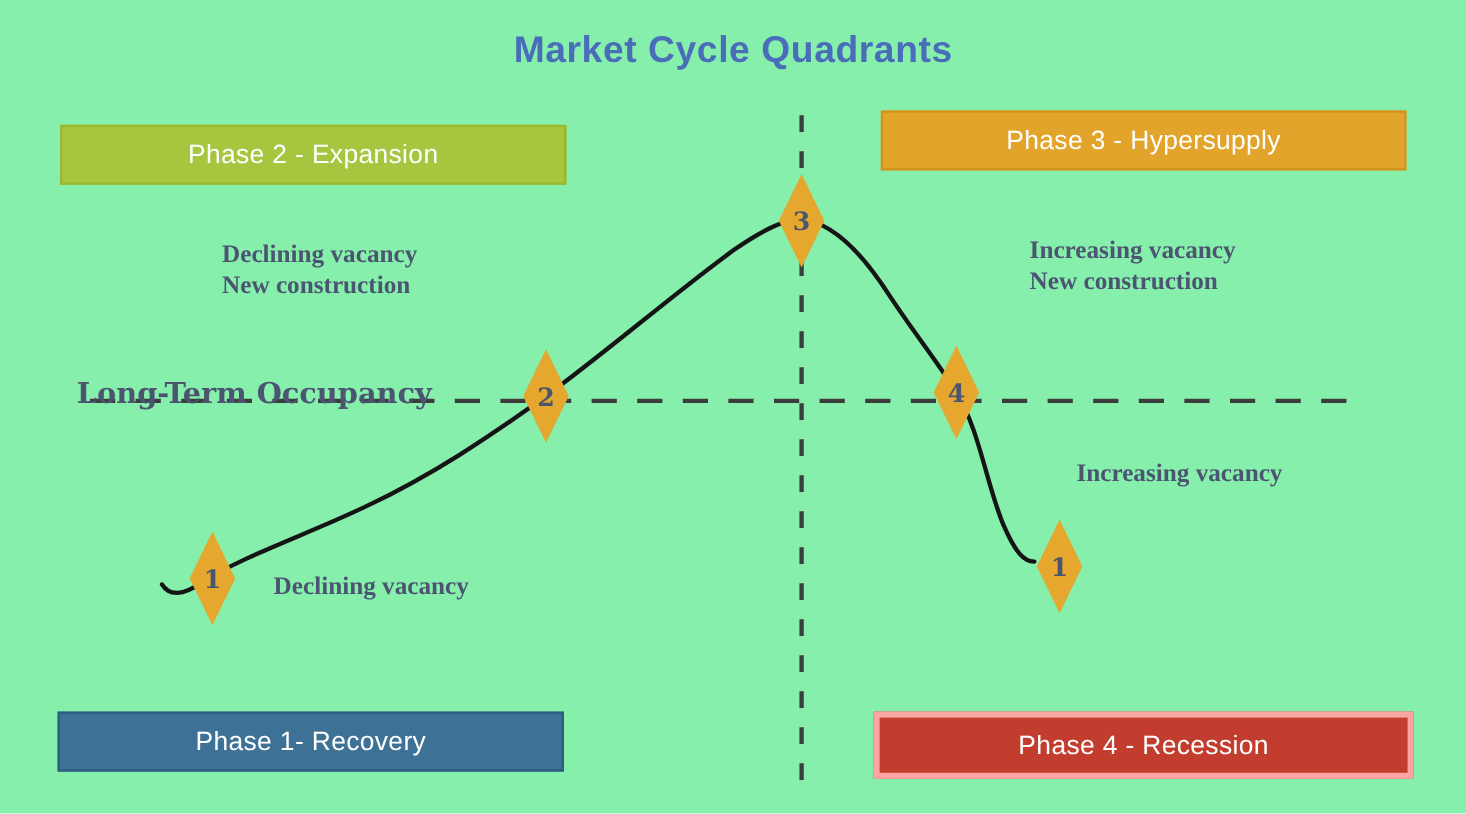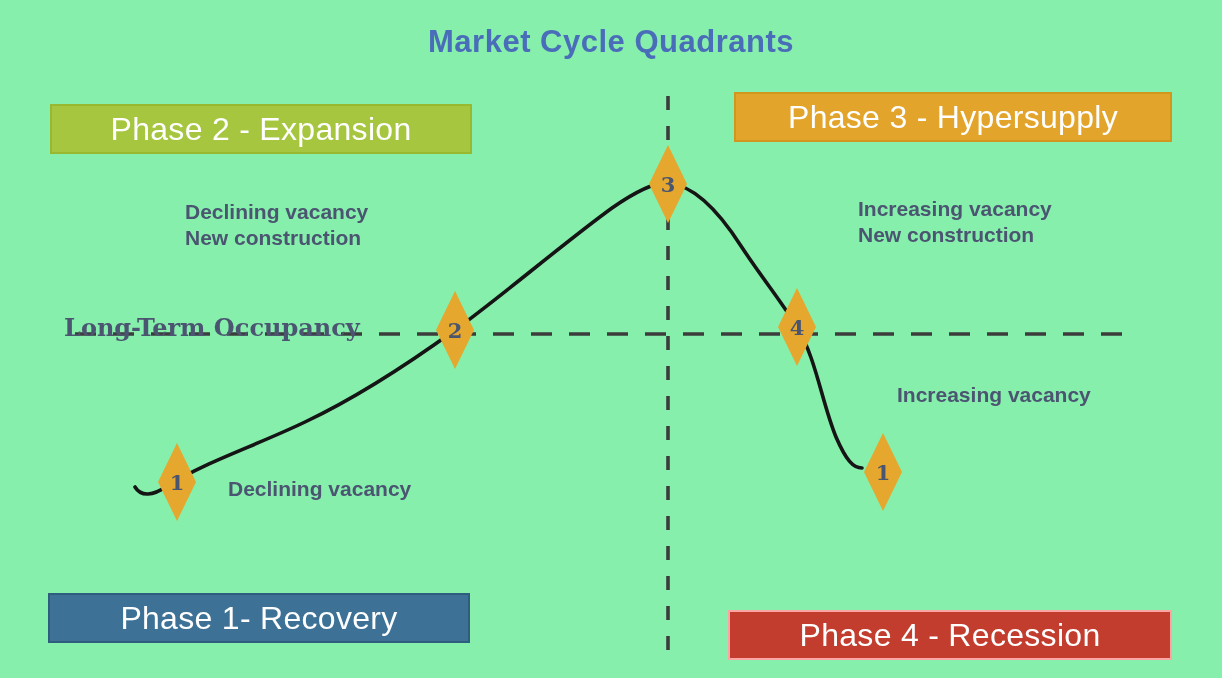--- a/index.html
+++ b/index.html
@@ -6,29 +6,29 @@
   #stage{
     position:relative;width:1222px;height:678px;background:#86efac;overflow:hidden;
     font-family:"Liberation Sans",sans-serif;
   }
   .title{
     position:absolute;left:0;top:24px;width:1222px;text-align:center;
     font-size:31px;font-weight:700;color:#4a6db9;letter-spacing:0.5px;
   }
   .phase-box{
     position:absolute;height:46px;display:flex;align-items:center;justify-content:center;
-    color:#ffffff;font-size:32px;font-weight:400;letter-spacing:0.3px;
+    color:#ffffff;font-size:22px;font-weight:400;letter-spacing:0.3px;
   }
   .phase-expansion  {left:50px; top:104px;width:418px;background:#a5c63e;border:2px solid #97b82f;}
   .phase-hypersupply{left:734px;top:92px;width:434px;background:#e2a42a;border:2px solid #d2951d;}
   .phase-recovery  {left:48px; top:593px;width:418px;background:#3d7296;border:2px solid #2e5d7d;justify-content:center;}
-  .phase-recession {left:728px;top:610px;width:440px;background:#c33d2e;border:2px solid #fca5a5;}
+  .phase-recession {left:728px;top:593px;width:440px;background:#c33d2e;border:5px solid #fca5a5;}
   svg.plot{position:absolute;left:0;top:0;}
   .note{
-    position:absolute;font-family:Liberation Sans, sans-serif;font-weight:700;
+    position:absolute;font-family:Liberation Serif, serif;font-weight:700;
     font-size:21px;line-height:1.22;color:#4b5470;white-space:nowrap;
   }
   .note-expansion  {left:185px;top:199px;}
   .note-hypersupply{left:858px;top:196px;}
   .note-recession  {left:897px;top:382px;}
   .note-recovery   {left:228px;top:476px;}
   .baseline-label{
     position:absolute;left:64px;top:296px;
     font-family:"DejaVu Serif",serif;font-weight:700;font-size:24px;color:#4b5470;margin-top:17px;
   }

